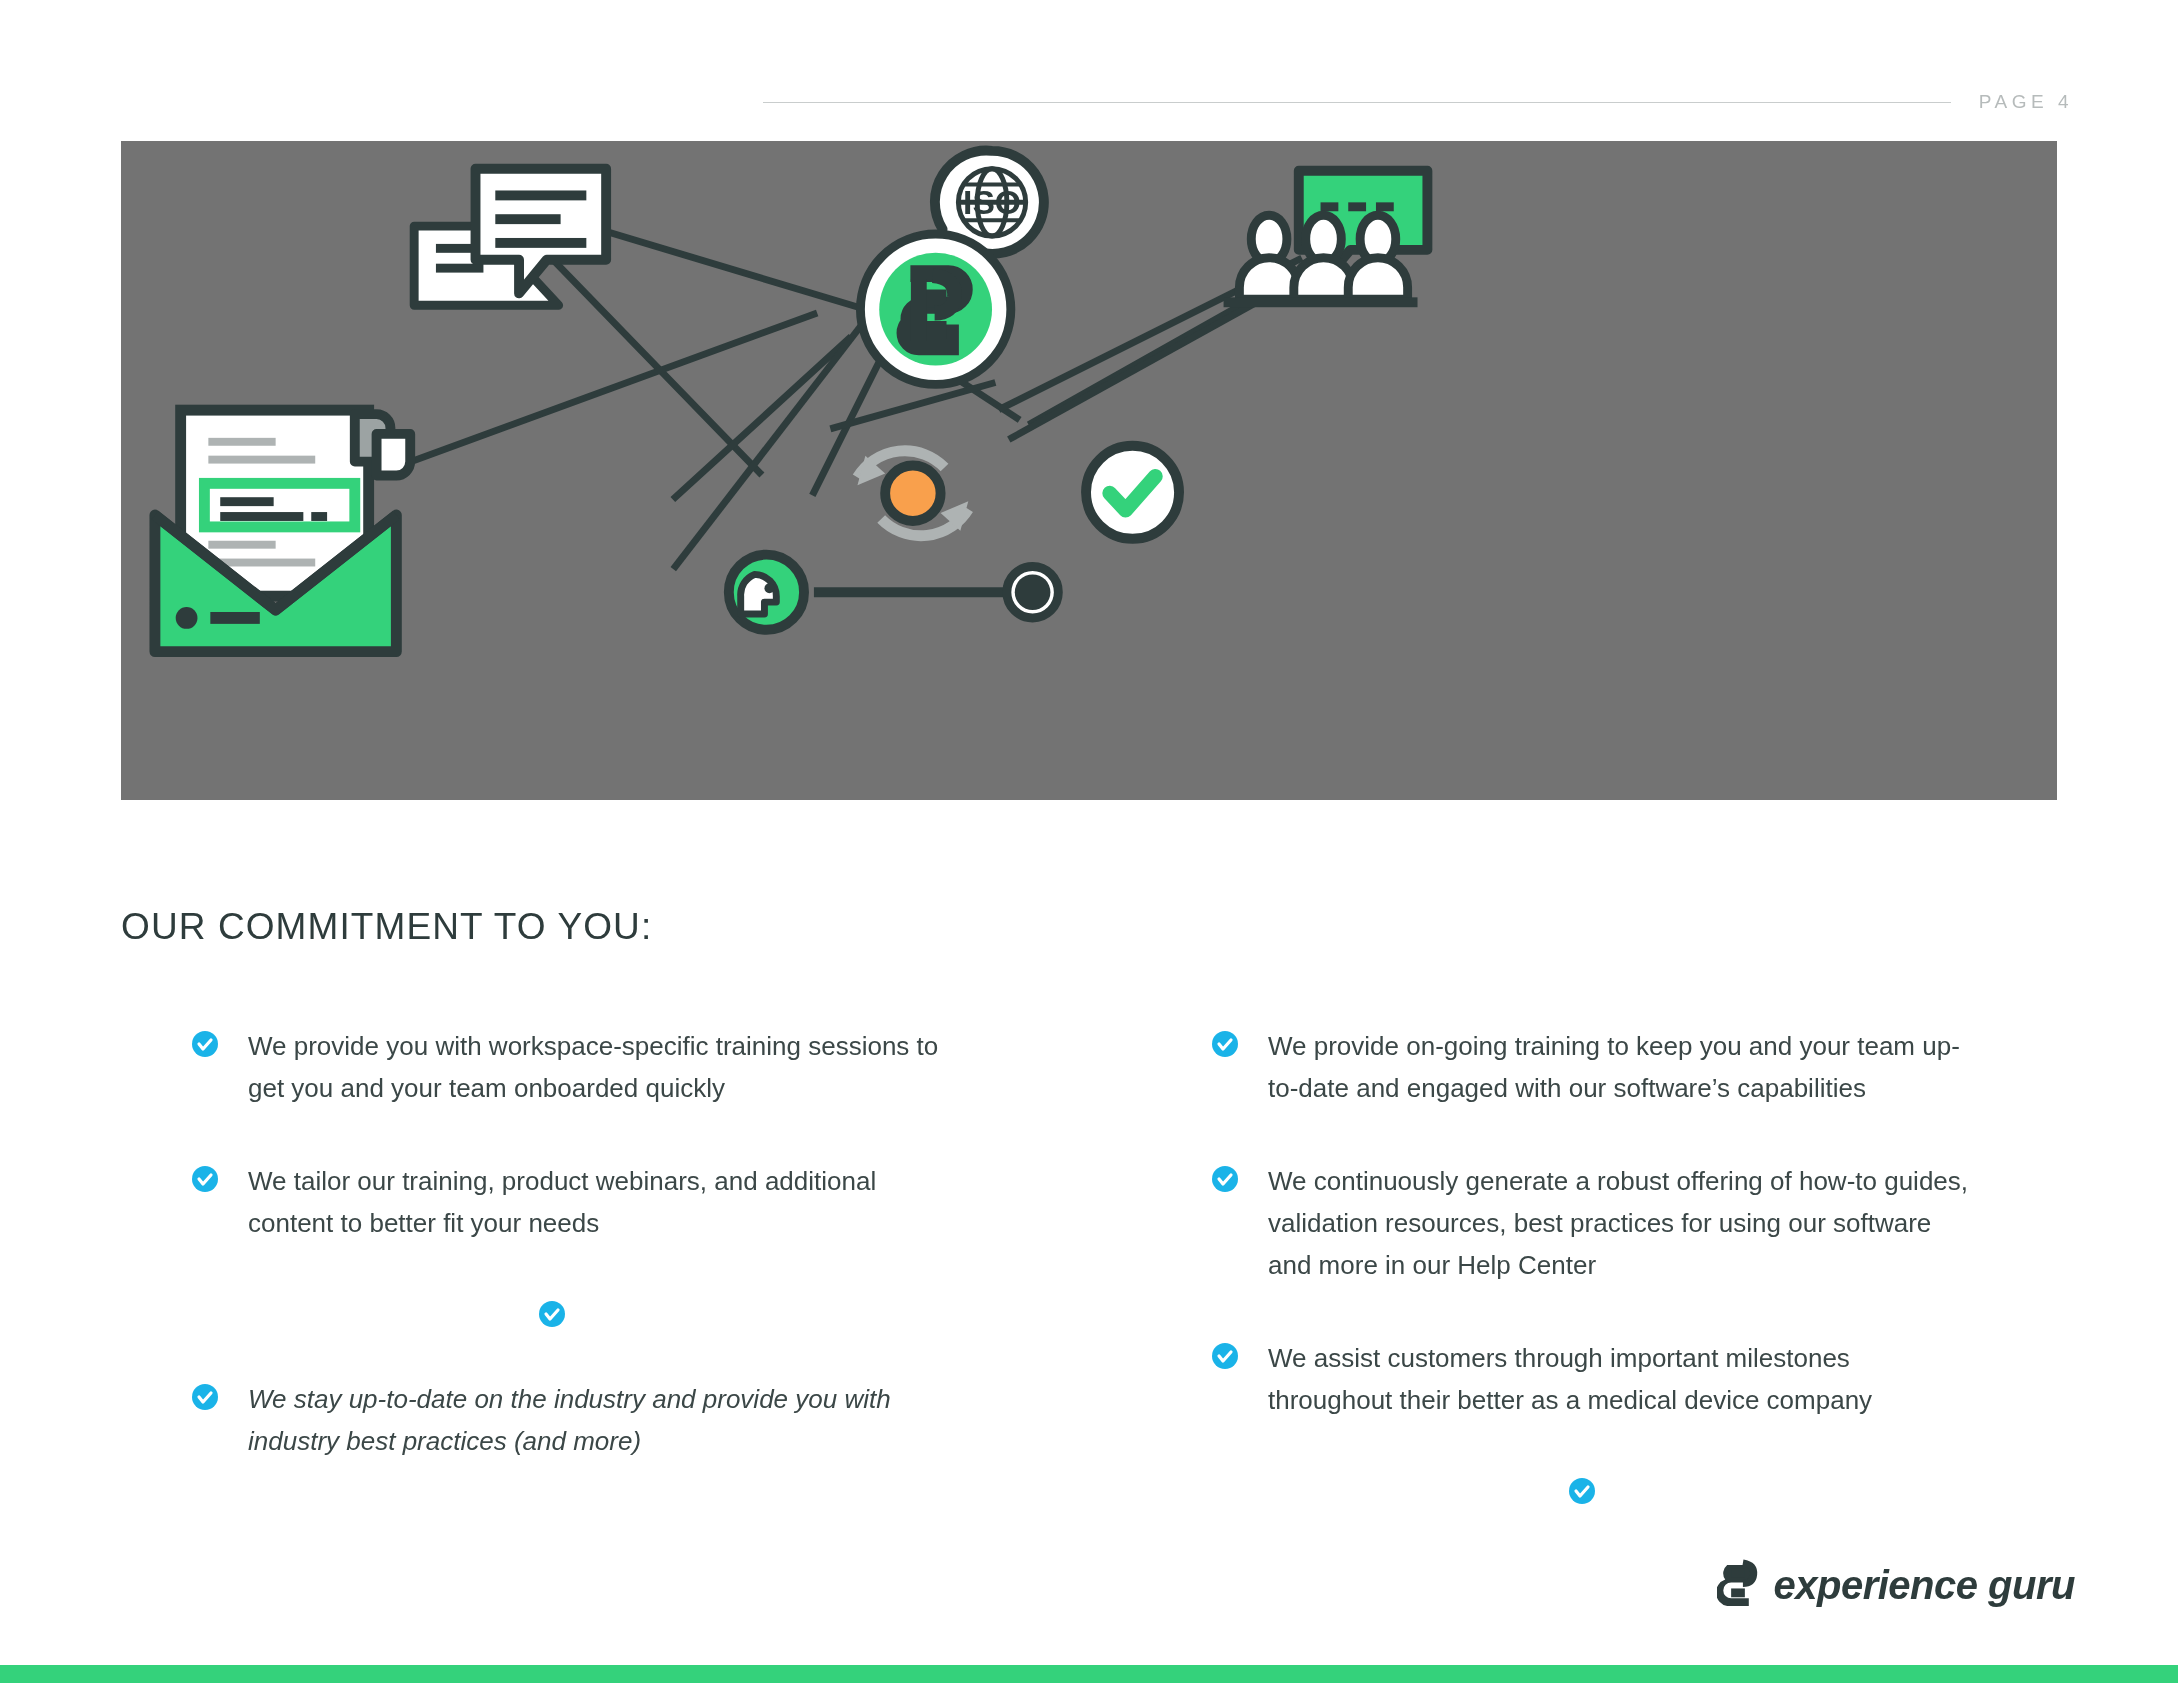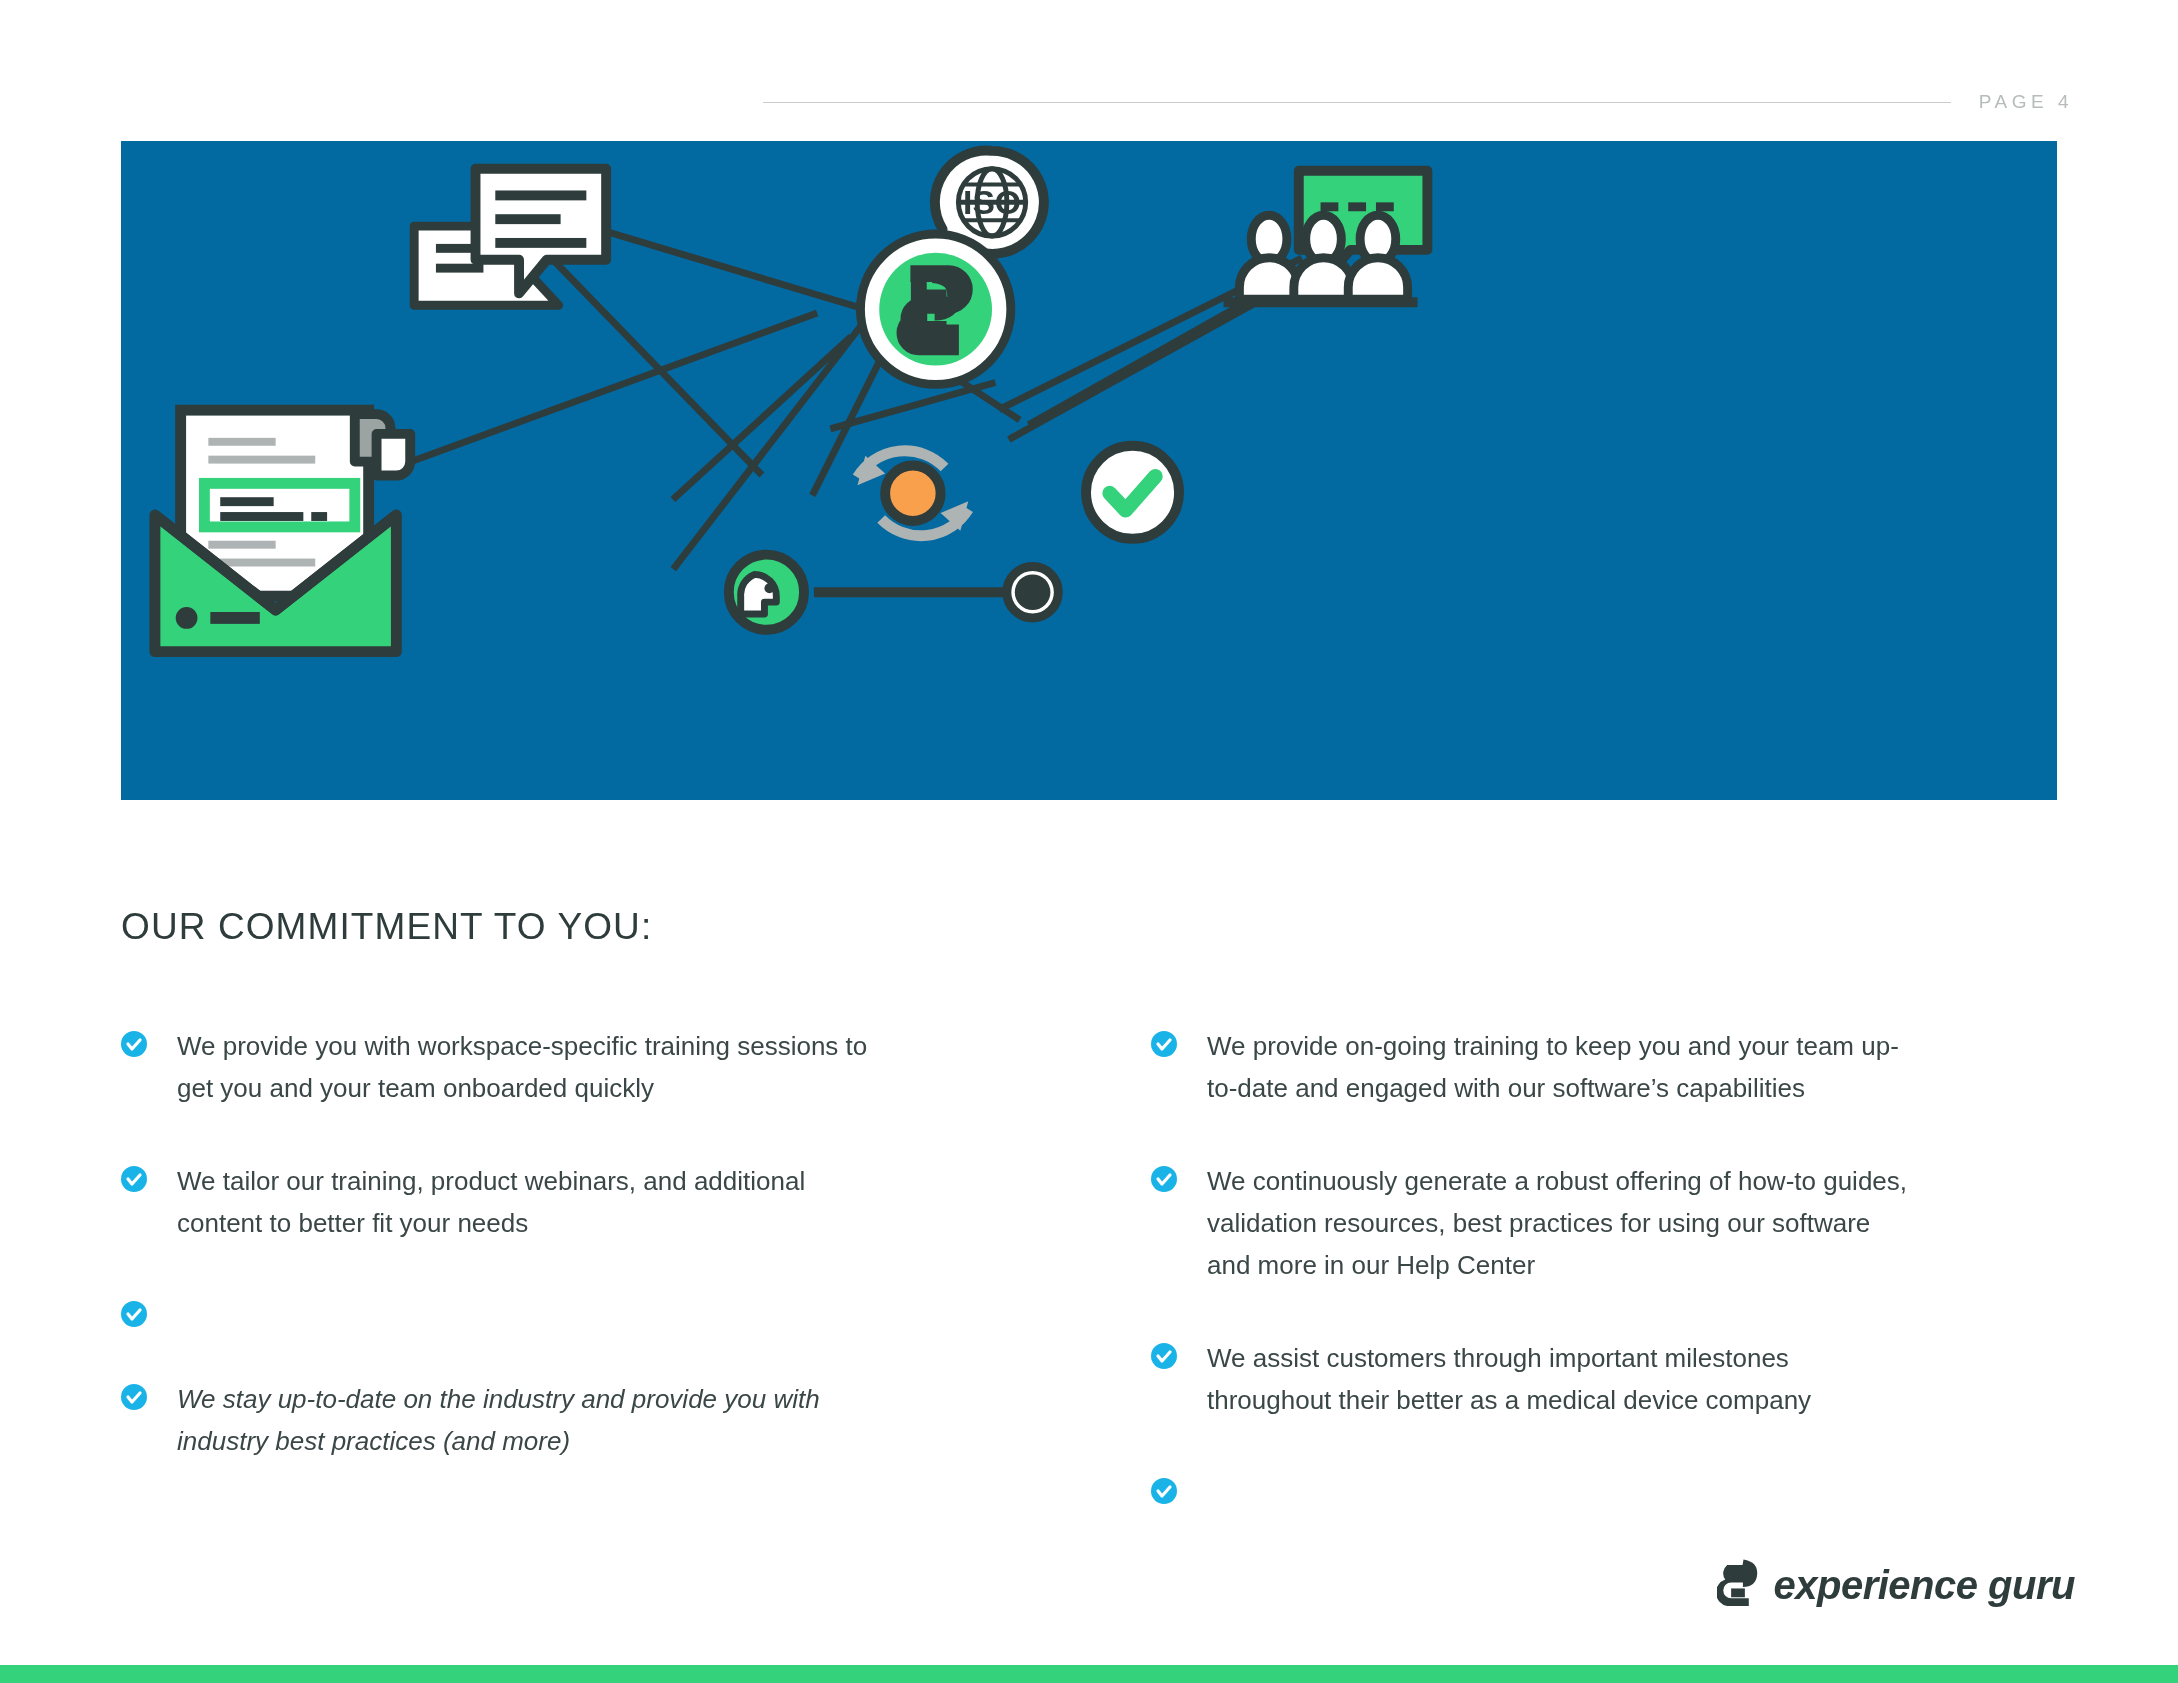--- a/index.html
+++ b/index.html
@@ -43,21 +43,21 @@
     white-space: nowrap;
   }
 
   
   .hero-panel {
     position: absolute;
     left: 121px;
     top: 141px;
     width: 1936px;
     height: 659px;
-    background: #0369a1;
+    background: #737373;
     overflow: hidden;
   }
   .hero-svg {
     display: block;
     width: 1936px;
     height: 659px;
   }
 
   
   .commitment {
@@ -80,20 +80,21 @@
   .col {
     width: 891px;
   }
   .col.right {
     margin-left: 139px;
   }
   .bullet {
     display: flex;
     align-items: flex-start;
     margin-bottom: 51px;
+    justify-content: center;
   }
   .bullet:last-child { margin-bottom: 0; font-style: italic; }
   .check-badge {
     flex: 0 0 auto;
     width: 26px;
     height: 26px;
     margin-top: 6px;
     margin-right: 30px;
   }
   .bullet-text {

